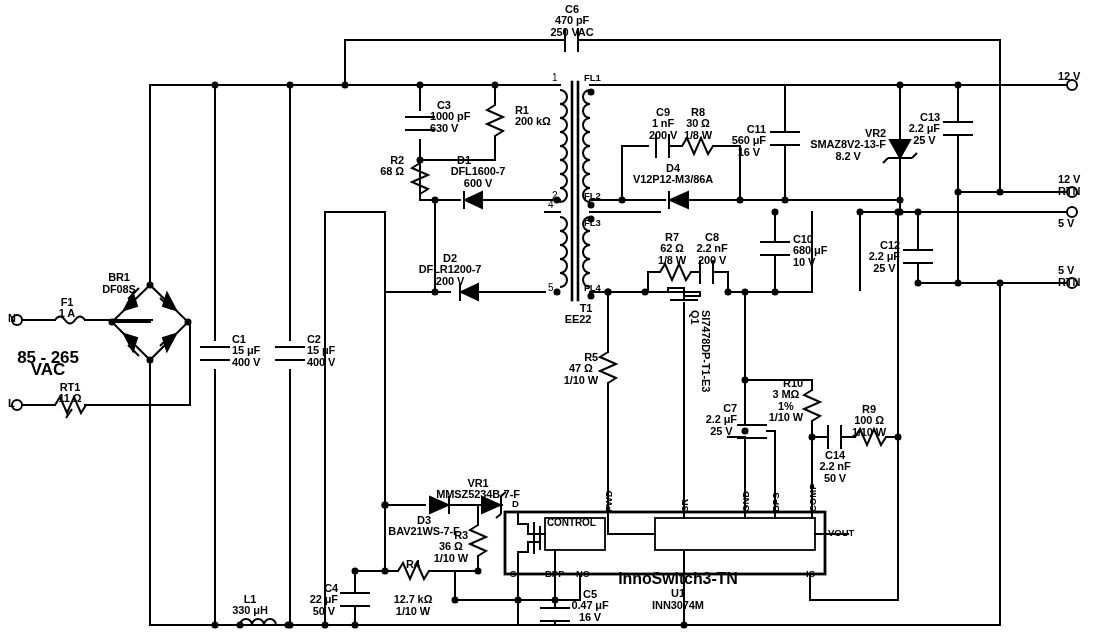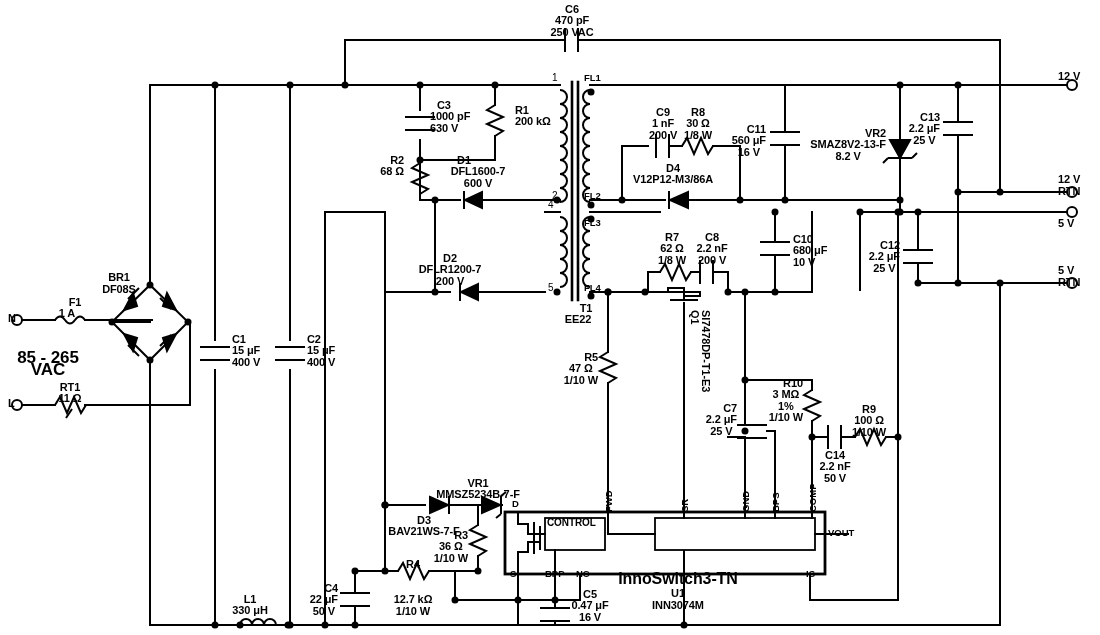--- a/index.html
+++ b/index.html
@@ -387,21 +387,21 @@
   <path class="w" d="M455 571 V600"></path>
   <circle class="dot" cx="455" cy="600" r="3.5"></circle>
   <circle class="dot" cx="385" cy="505" r="3.5"></circle>
 
   <path class="w" d="M684 625 H700"></path>
   <circle class="dot" cx="684" cy="625" r="3.5"></circle>
 
   <circle class="dot" cx="608" cy="292" r="3.5"></circle>
 </svg>
 
-<div class="lbl c" style="left:67px;top:297px;margin-left:8px;">F1</div>
+<div class="lbl c" style="left:67px;top:297px;">F1</div>
 <div class="lbl c" style="left:67px;top:308px;">1 A</div>
 <div class="lbl" style="left:8px;top:313px;">N</div>
 <div class="lbl" style="left:8px;top:398px;">L</div>
 <div class="lbl c" style="left:70px;top:382px;">RT1</div>
 <div class="lbl c" style="left:70px;top:393px;">11 Ω</div>
 <div class="lbl c" style="left:48px;top:352px;font-size:17px;">85 - 265
 VAC</div>
 
 <div class="lbl c" style="left:119px;top:272px;">BR1</div>
 <div class="lbl c" style="left:119px;top:284px;">DF08S</div>

